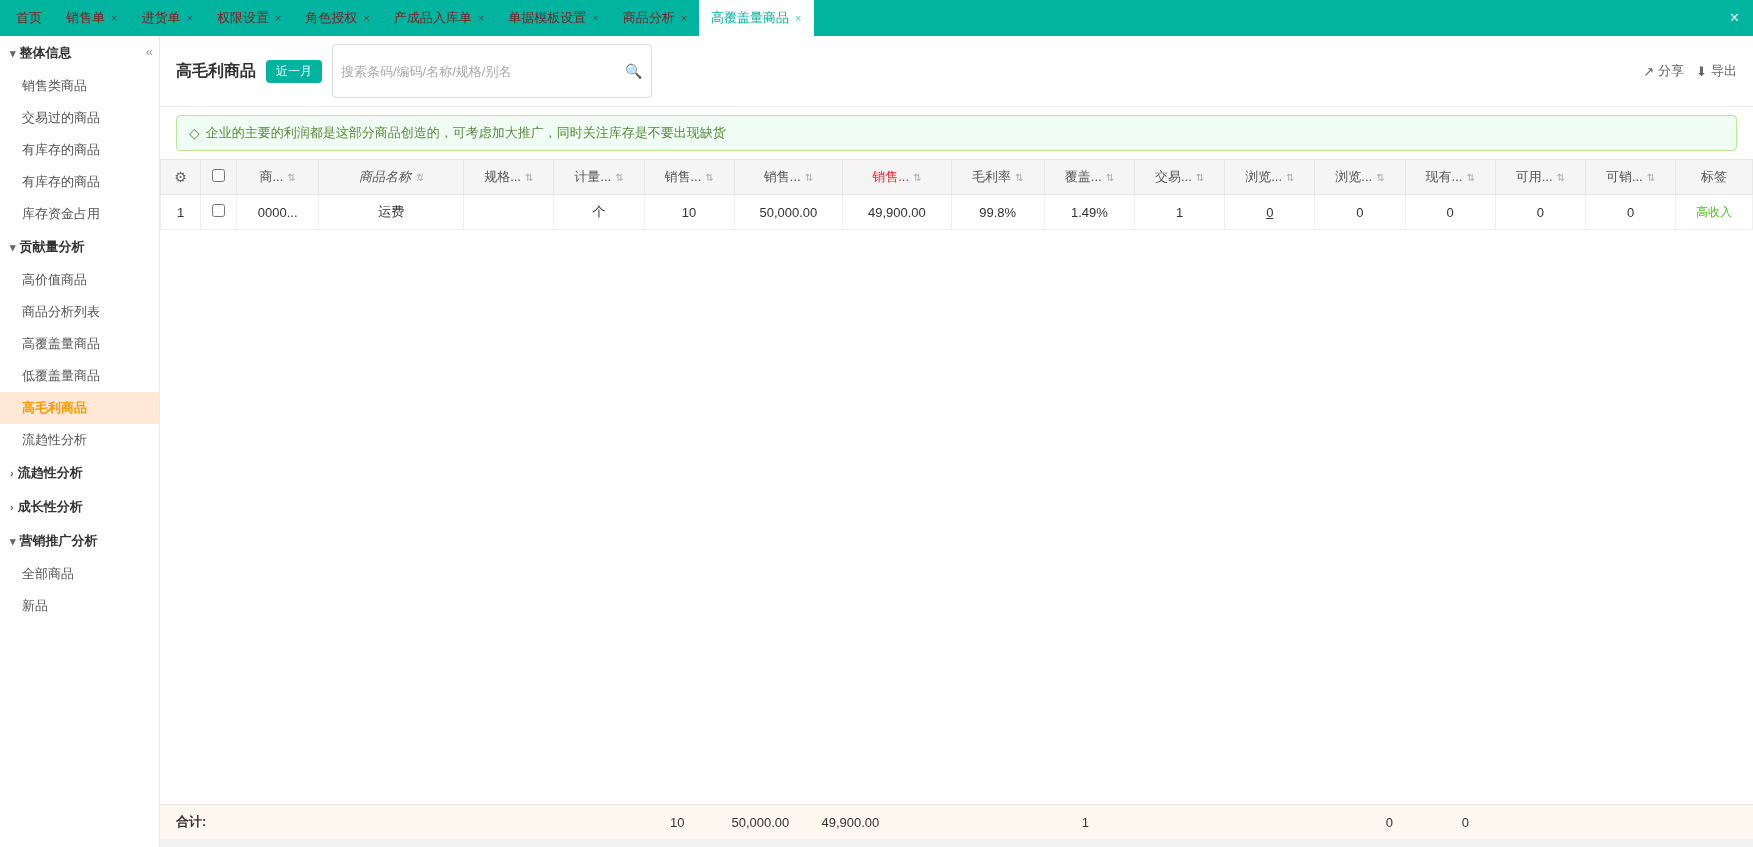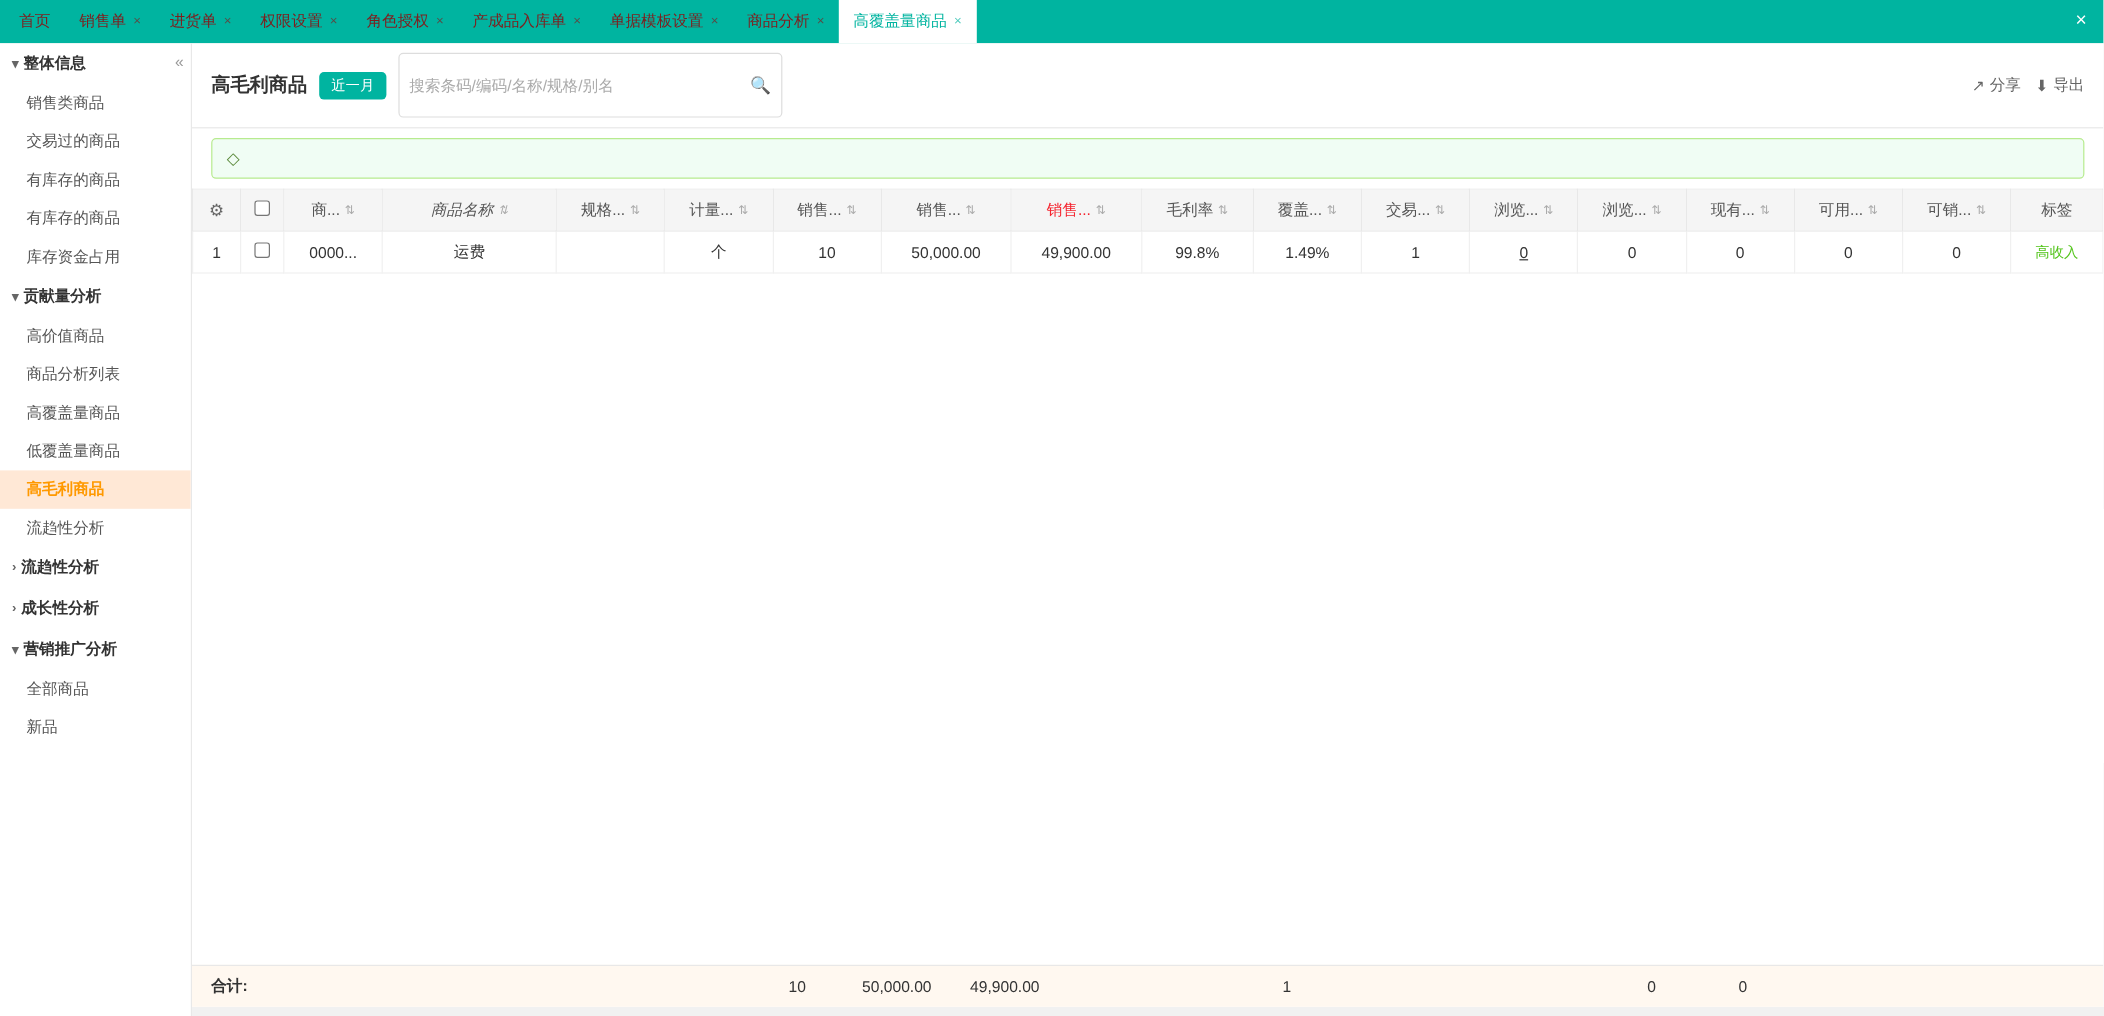--- a/index.html
+++ b/index.html
@@ -108,21 +108,21 @@
       padding: 8px 8px; border: 1px solid #f0f0f0;
       text-align: center; color: #333; white-space: nowrap;
     }
     .tag-high { color: #52c41a; font-size: 12px; }
     .checkbox-cell { text-align: center; }
 
     
     .table-footer {
       border-top: 1px solid #e8e8e8; background: #fff8f0;
       padding: 8px 16px; display: flex; align-items: center;
-      flex-shrink: 0; gap: 4px;
+      flex-shrink: 0; gap: 17px;
     }
     .footer-label { color: #333; font-weight: bold; margin-right: 8px; }
     .footer-cells { display: flex; flex: 1; }
     .footer-cell { text-align: center; color: #333; padding: 0 6px; }
 
     
     .table-container::-webkit-scrollbar { height: 8px; width: 6px; }
     .table-container::-webkit-scrollbar-track { background: #f1f1f1; }
     .table-container::-webkit-scrollbar-thumb { background: #ccc; border-radius: 4px; }
 
@@ -263,20 +263,21 @@
         </div>
         <div class="header-action-btn">
           <span>⬇</span>
           <span>导出</span>
         </div>
       </div>
     </div>
 
     <div class="info-banner">
       <span class="info-icon">◇</span>
+      <span>企业的主要的利润都是这部分商品创造的，可考虑加大推广，同时关注库存是不要出现缺货</span>
     </div>
 
     <div class="table-container">
       <table>
         <thead>
           <tr>
             <th style="width:40px;">
               <span class="gear-icon">⚙</span>
             </th>
             <th style="width:36px;">

